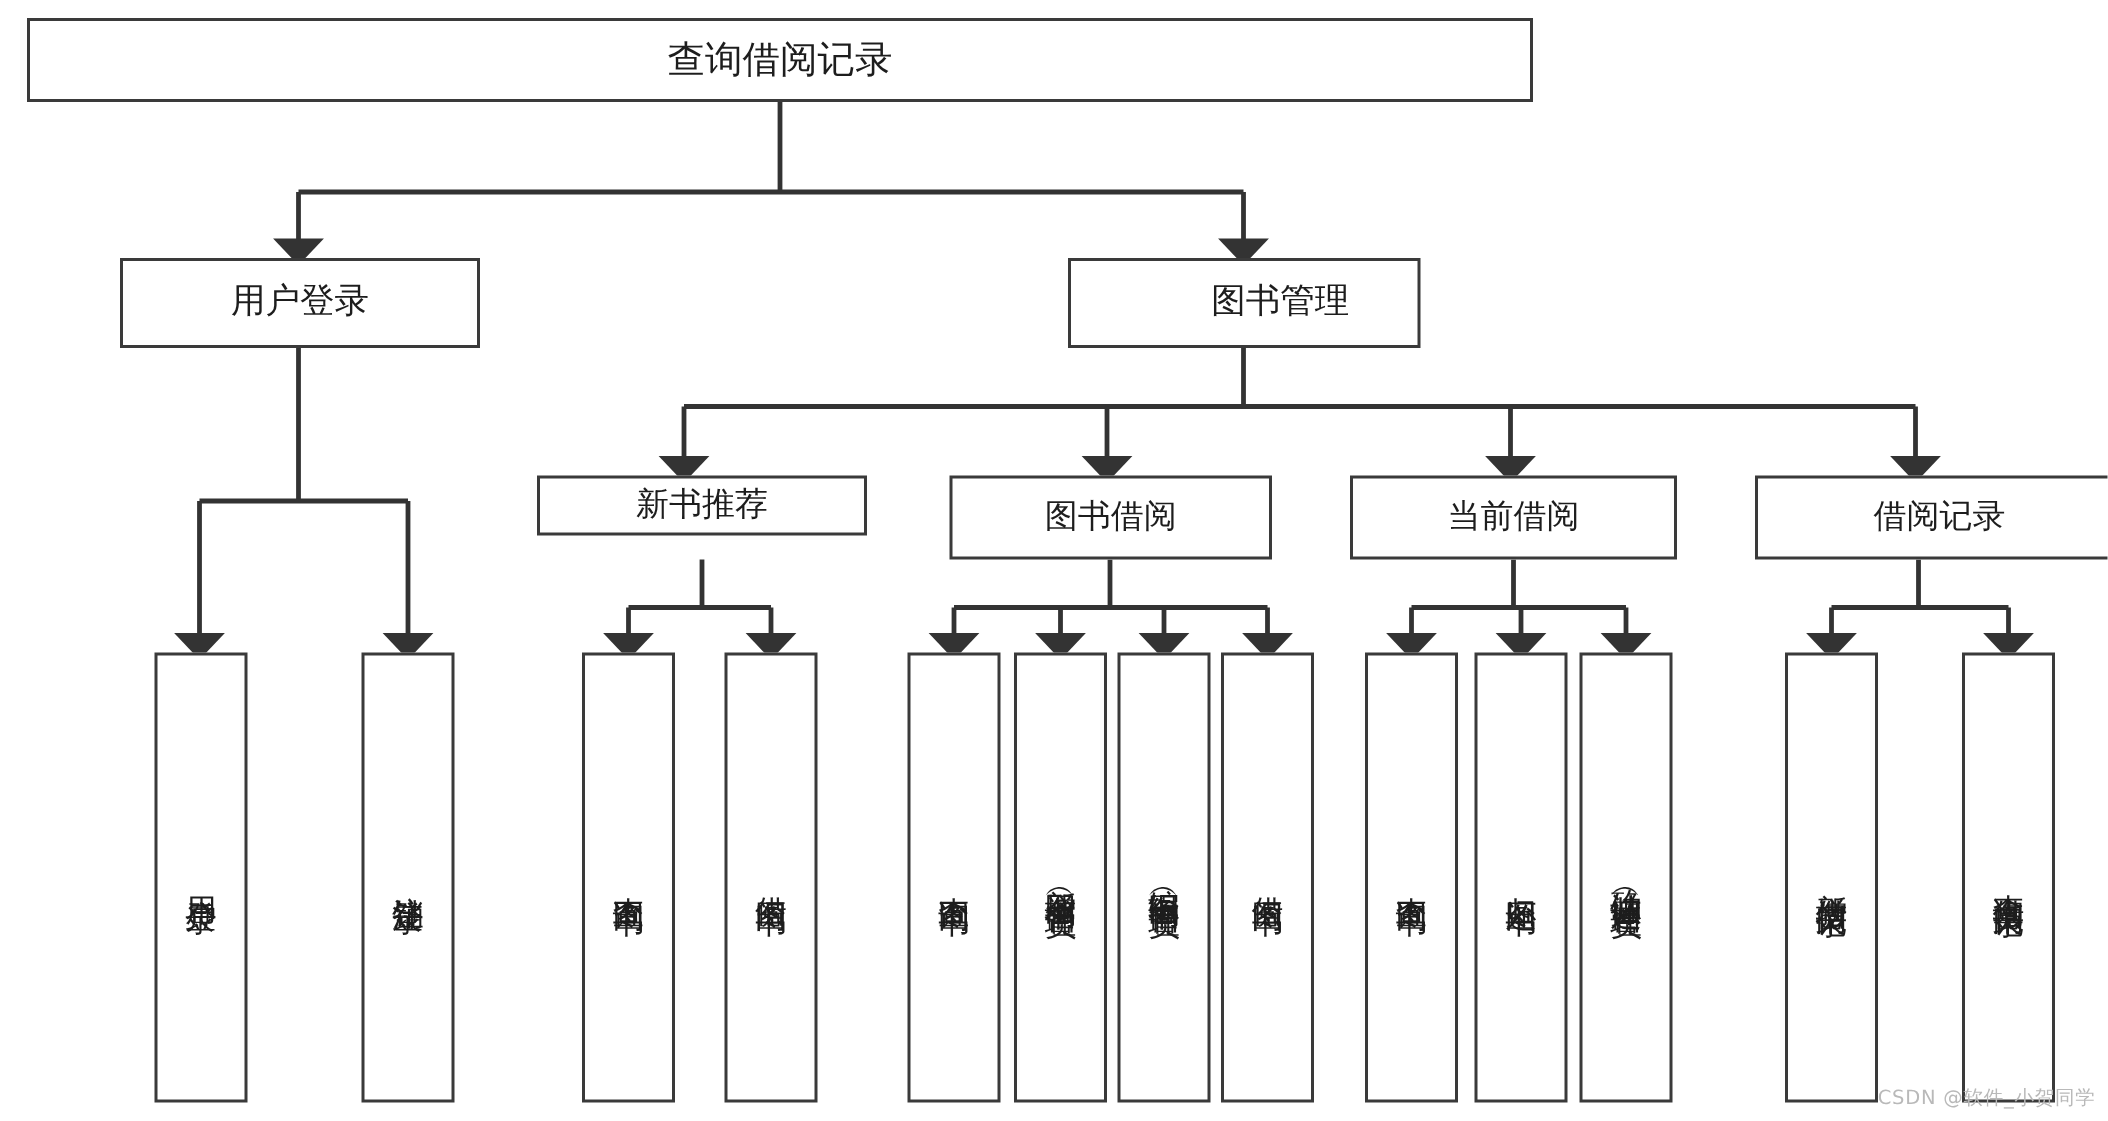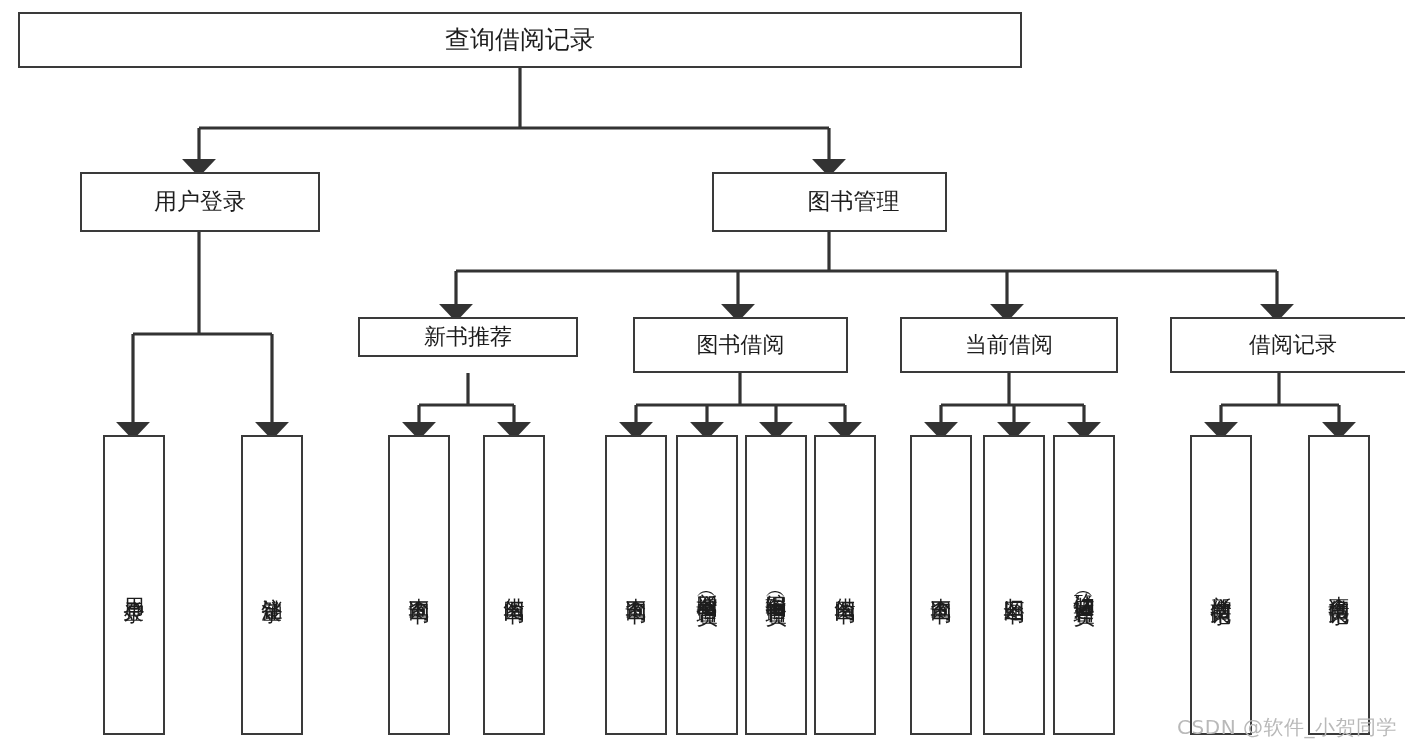--- a/index.html
+++ b/index.html
@@ -53,21 +53,21 @@
     font-size: 21px;
     writing-mode: vertical-rl;
     text-orientation: upright;
     letter-spacing: 2px;
     line-height: 1.05;
   }
   #watermark {
     position: absolute;
     right: 8px;
     bottom: 6px;
-    font-size: 20px;
+    font-size: 13px;
     color: #b9b9b9;
     font-family: "DejaVu Sans", "Liberation Sans", sans-serif;
     letter-spacing: 0.5px;
     user-select: none;
     pointer-events: none;
   }
 </style>
 </head>
 <body>
 

